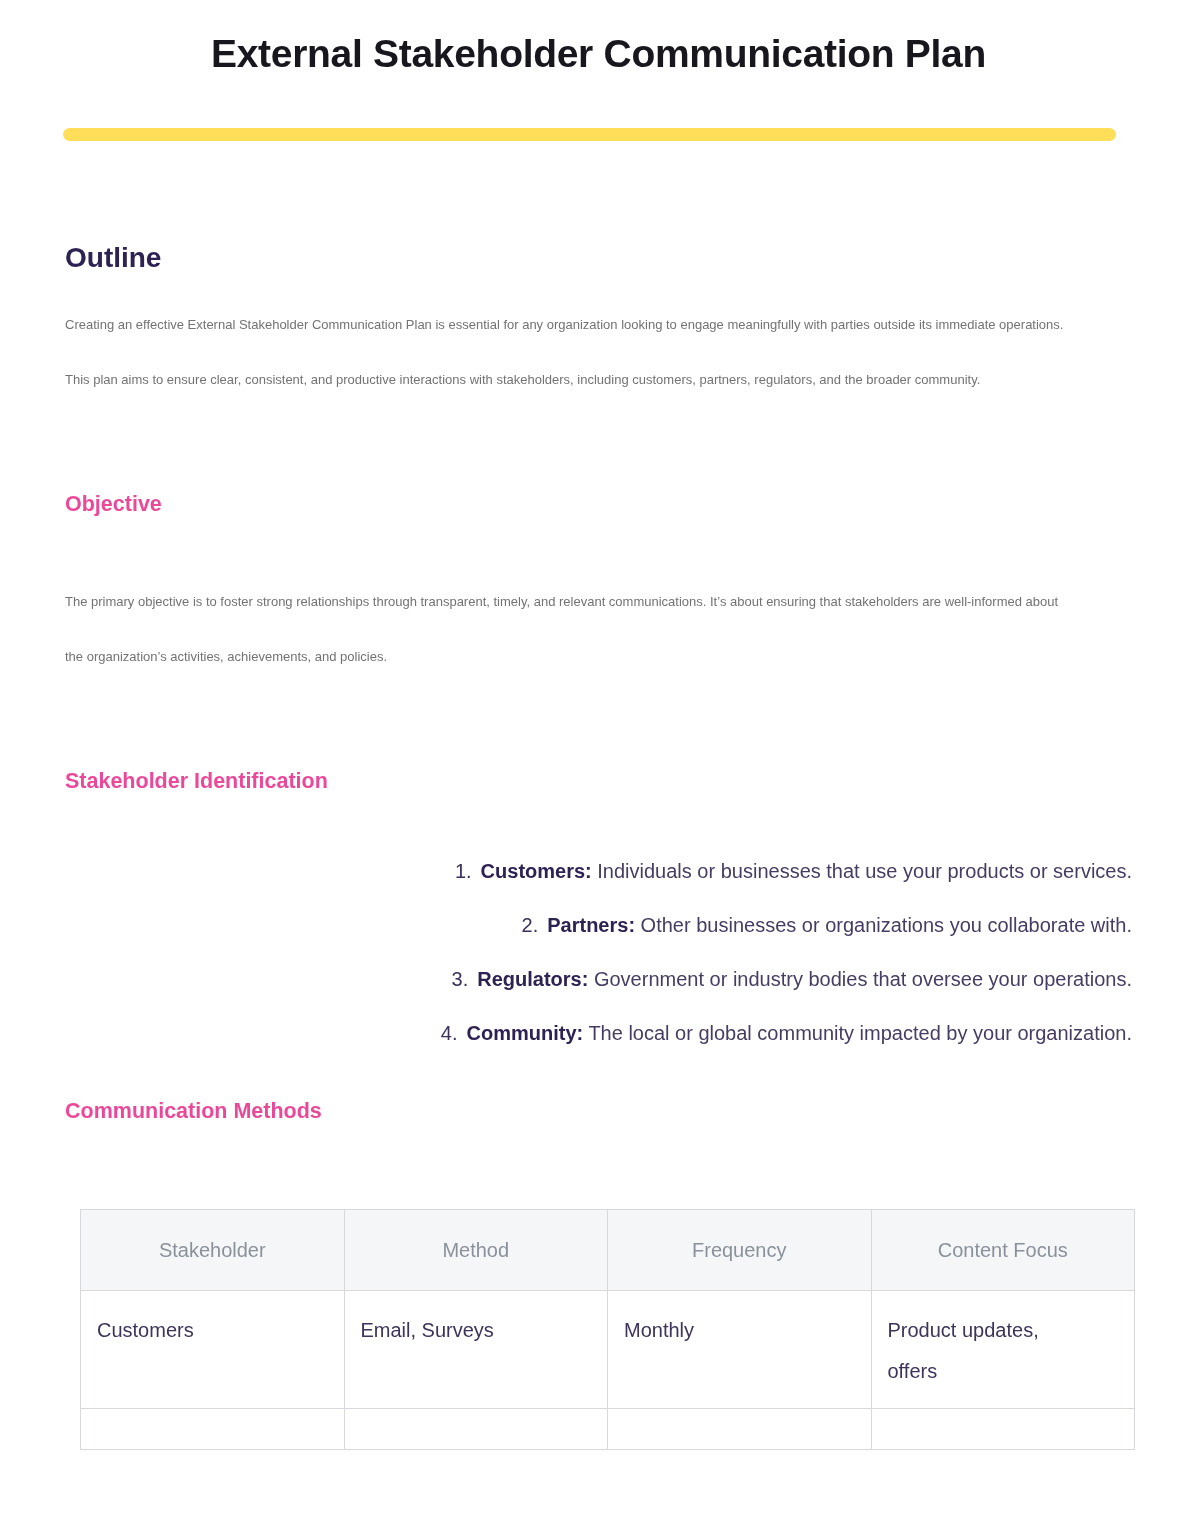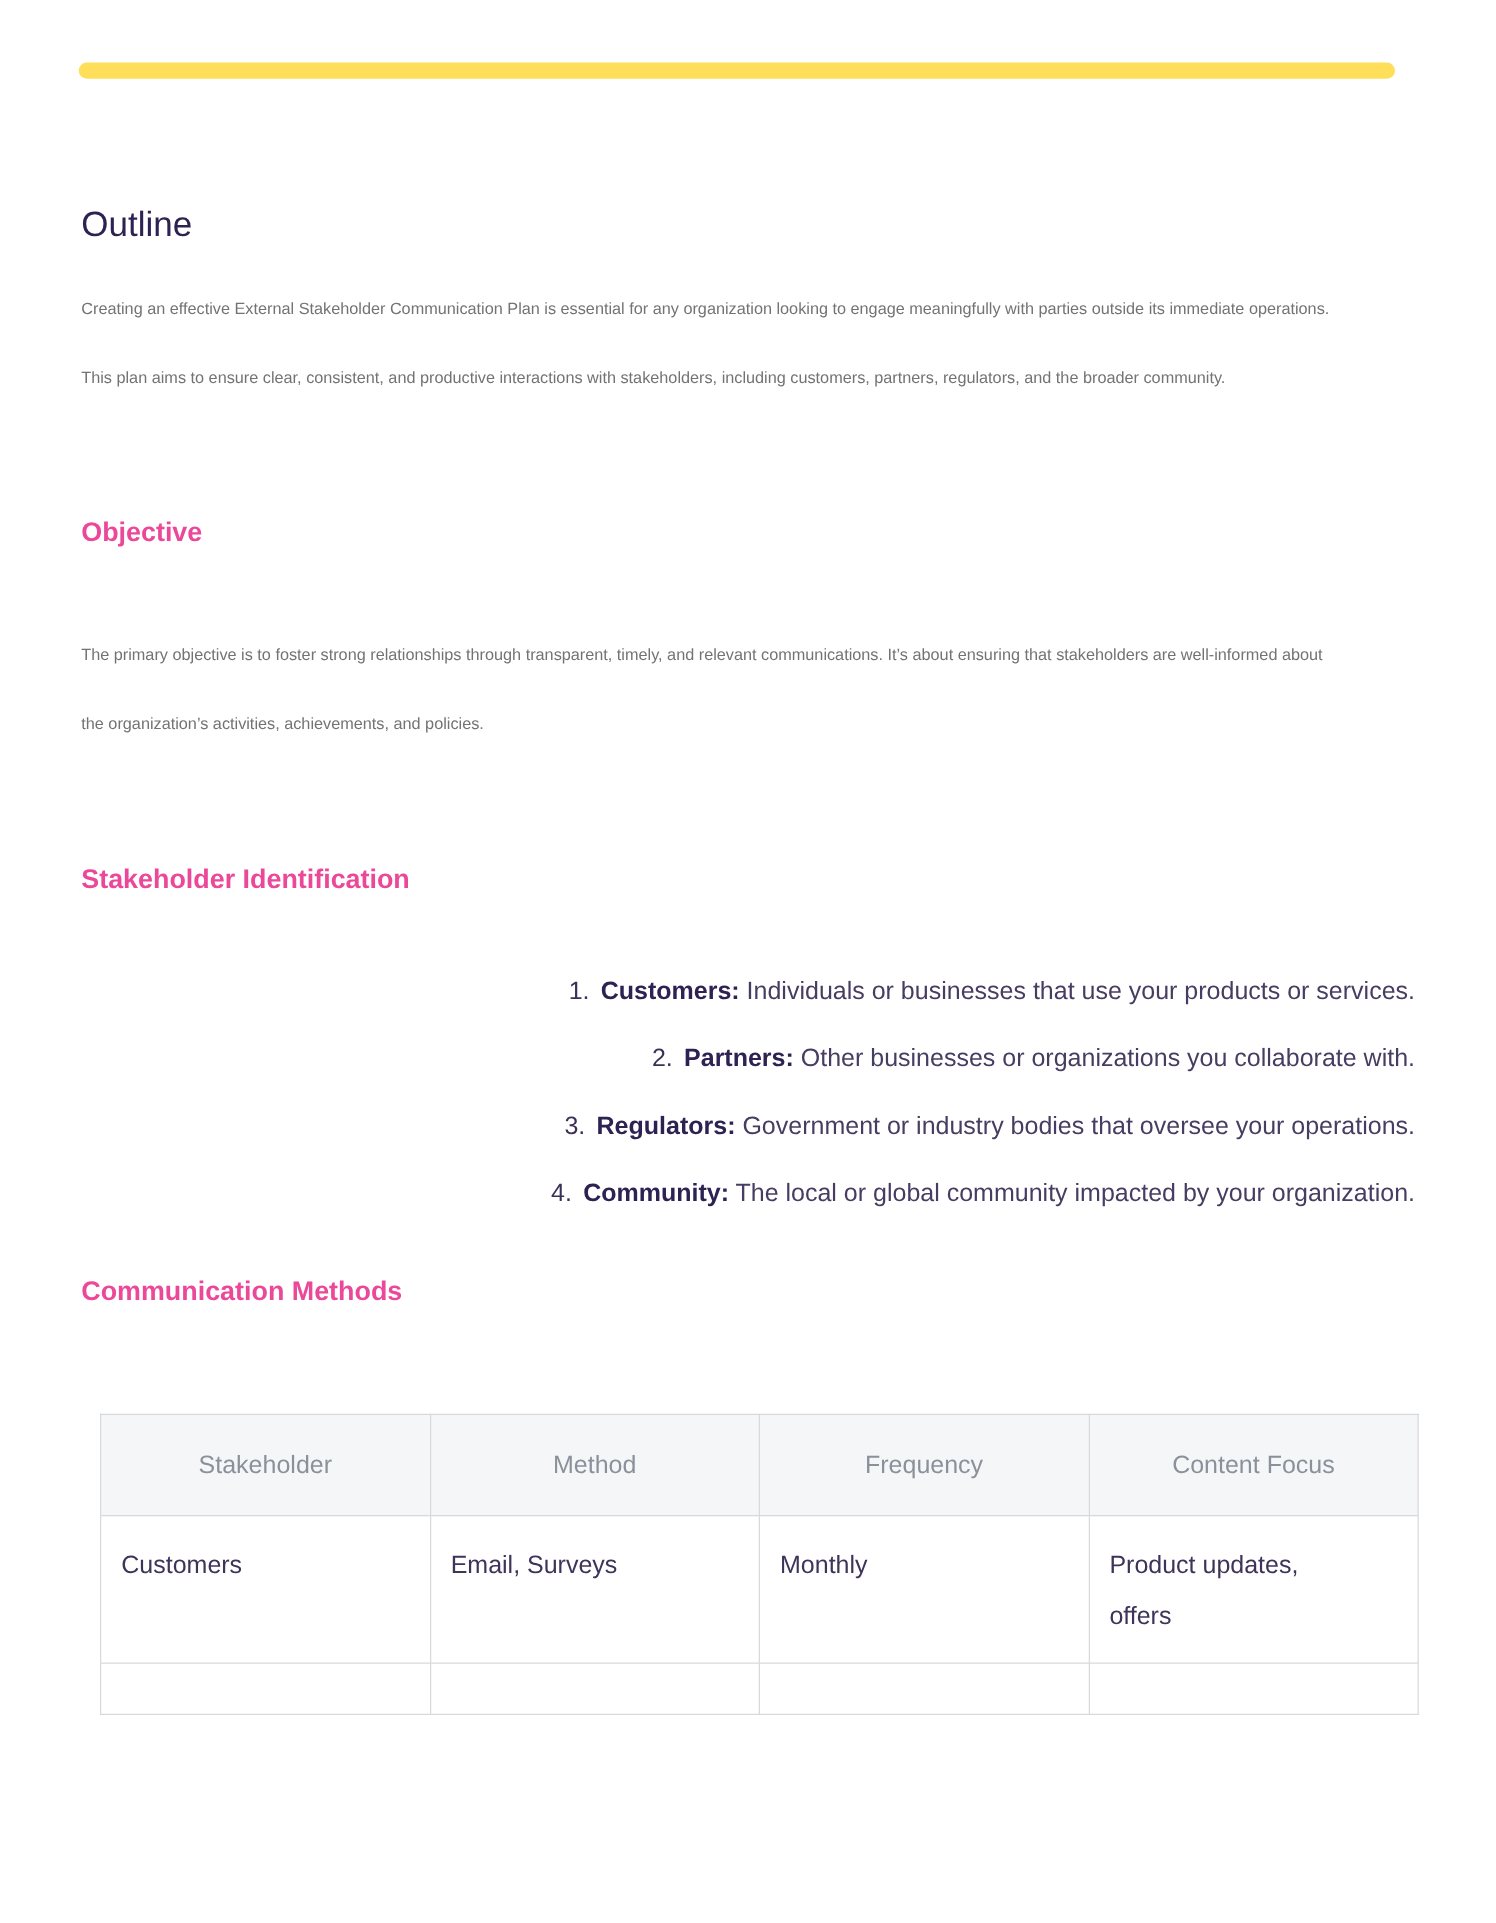--- a/index.html
+++ b/index.html
@@ -23,21 +23,21 @@
   }
   .divider {
     margin-top:50px; margin-left:-2px;
     width:1053px; height:13px;
     border-radius:7px;
     background:#ffde59;
   }
   .section-heading {
     margin:100px 0 0;
     font-size:28px; line-height:34px;
-    font-weight:400;
+    font-weight:700;
     color:#2e2253;
   }
   .body-text {
     margin:22px 0 0;
     max-width:1000px;
     font-size:13px; line-height:55px;
     color:#737373;
   }
   .sub-heading {
     margin:84px 0 0;
@@ -89,20 +89,21 @@
   }
   .methods-table td.col-3 { padding-right:52px; }
   .methods-table tr.partial-row td { height:40px; padding:0; }
 </style>
 </head>
 <body>
 
 <div class="page">
   <div class="content">
 
+    <h1 class="doc-title">External Stakeholder Communication Plan</h1>
 
     <div class="divider"></div>
 
     <h2 class="section-heading">Outline</h2>
 
     <p class="body-text">Creating an effective External Stakeholder Communication Plan is essential for any organization looking to engage meaningfully with parties outside its immediate operations. This plan aims to ensure clear, consistent, and productive interactions with stakeholders, including customers, partners, regulators, and the broader community.</p>
 
     <h3 class="sub-heading">Objective</h3>
 
     <p class="body-text objective-text">The primary objective is to foster strong relationships through transparent, timely, and relevant communications. It’s about ensuring that stakeholders are well-informed about the organization’s activities, achievements, and policies.</p>

